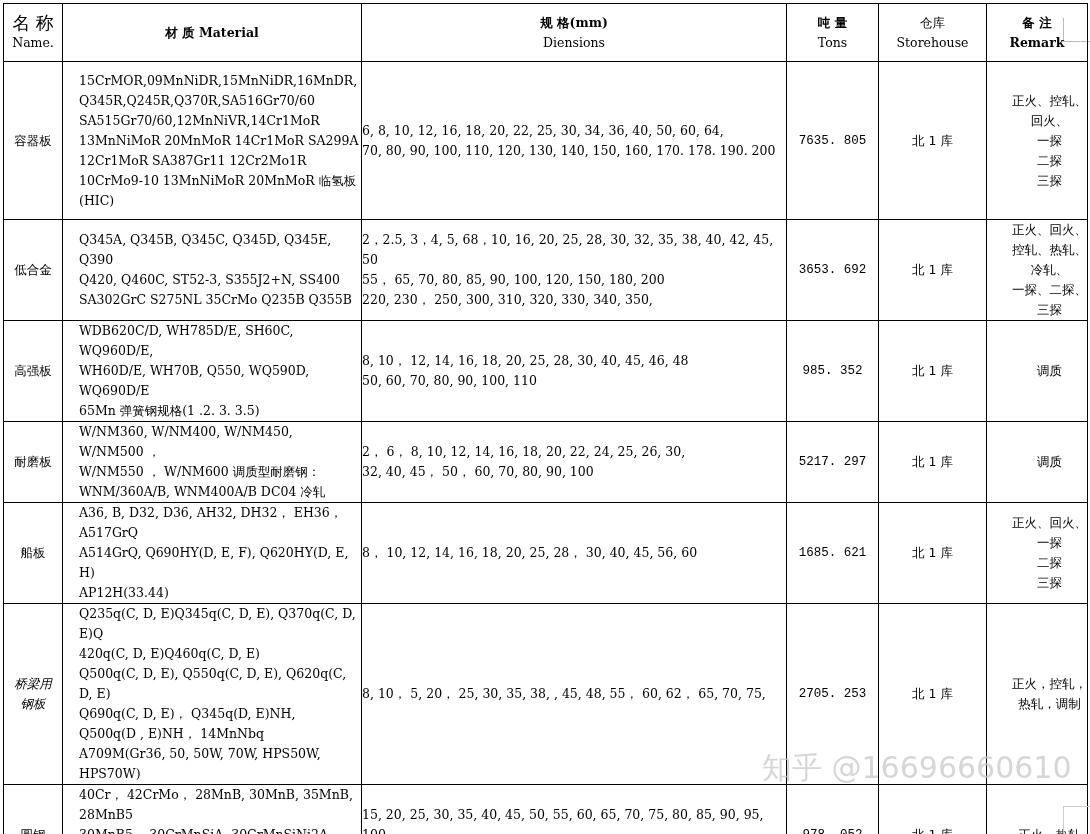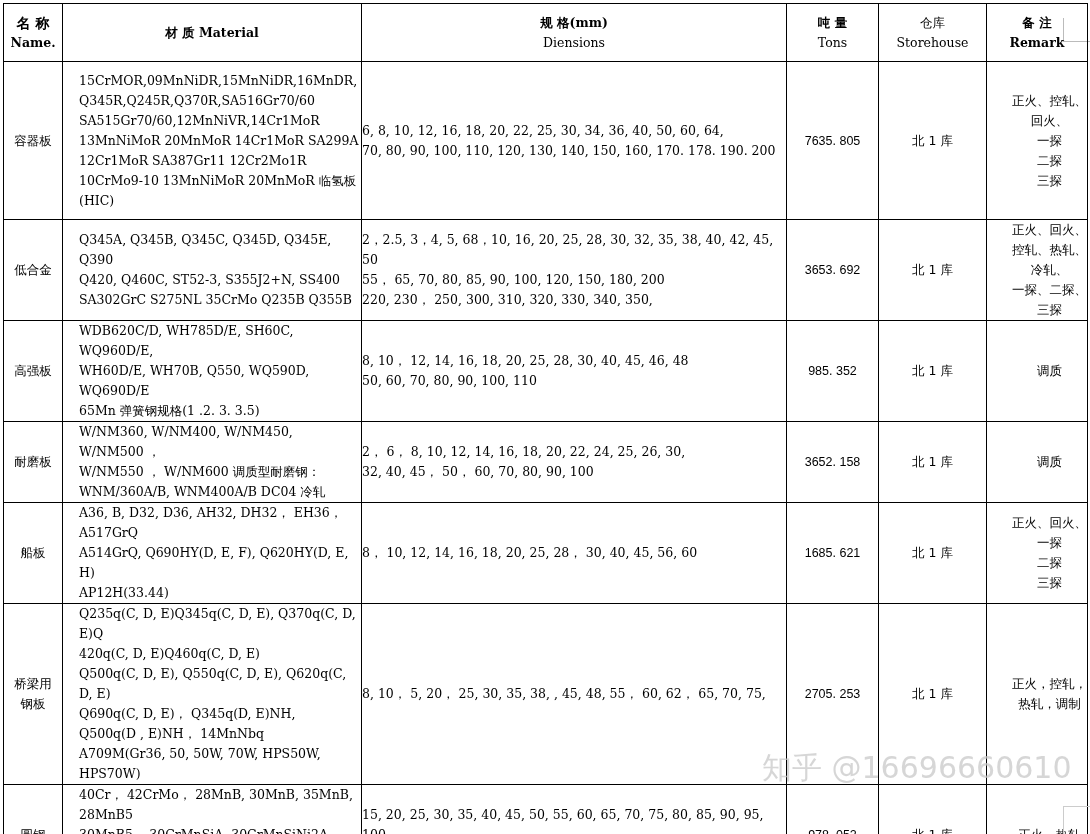--- a/index.html
+++ b/index.html
@@ -17,21 +17,21 @@
     vertical-align: middle;
     font-weight: normal;
   }
   .hdr th { height: 58px; text-align: center; line-height: 20px; }
   .hdr .nm { text-align: center; }
   .hdr .mat { text-align: center; }
   .hdr .dim { text-align: center; }
   .name { text-align: center; font-family: "DejaVu Sans", sans-serif; font-weight: bold; font-size: 14px; line-height: 22px; }
   .mat-cell { text-align: left; padding-left: 16px; font-family: "DejaVu Serif", serif; font-size: 12.5px; line-height: 20px; white-space: pre-line; }
   .dim-cell { text-align: left; padding-left: 0; font-size: 12.5px; line-height: 20px; white-space: pre-line; }
-  .tons { text-align: center; font-family: Liberation Sans, sans-serif; font-size: 13px; }
+  .tons { text-align: center; font-family: Liberation Mono, monospace; font-size: 13px; }
   .store { text-align: center; font-family: "DejaVu Sans", sans-serif; font-weight: bold; font-size: 14px; }
   .remark { text-align: center; font-family: "DejaVu Sans", sans-serif; font-weight: bold; font-size: 13.5px; line-height: 20px; white-space: pre-line; padding-left: 25px; }
   .watermark {
     position: absolute; left: 762px; top: 748px;
     font-family: "DejaVu Sans", sans-serif; font-size: 30px; color: rgba(200,200,200,0.75);
     pointer-events: none; white-space: nowrap;
   }
   .edge-box {
     position: absolute; left: 1063px; top: 806px; width: 27px; height: 28px;
     border-left: 1px solid #ccc; border-top: 1px solid #ccc;
@@ -51,22 +51,22 @@
     <col style="width:59px">
     <col style="width:299px">
     <col style="width:425px">
     <col style="width:92px">
     <col style="width:108px">
     <col style="width:101px">
   </colgroup>
   <tbody>
       <tr class="hdr">
     <th class="nm">
-      <div style="font-weight:bold;font-family:'DejaVu Sans',sans-serif;font-size:14px;">名 称</div>
-      <div style="font-weight:bold;">Name.</div>
+      <div style="font-weight:normal;font-family:'DejaVu Sans',sans-serif;font-size:18px;">名 称</div>
+      <div style="font-weight:normal;">Name.</div>
     </th>
     <th class="mat">
       <div style="font-weight:bold;">材 质 Material</div>
     </th>
     <th class="dim">
       <div style="font-weight:bold;">规 格(mm)</div>
       <div>Diensions</div>
     </th>
     <th>
       <div style="font-weight:bold;">吨 量</div>
@@ -130,41 +130,41 @@
     <td class="remark">调质</td>
   </tr>
 
   <tr style="height:62px">
     <td class="name">耐磨板</td>
     <td class="mat-cell">W/NM360, W/NM400, W/NM450, W/NM500 ，
 W/NM550 ， W/NM600  调质型耐磨钢：
 WNM/360A/B, WNM400A/B DC04 冷轧</td>
     <td class="dim-cell">2， 6， 8, 10, 12, 14, 16, 18, 20, 22, 24, 25, 26, 30,
 32, 40, 45， 50， 60, 70, 80, 90, 100</td>
-    <td class="tons">3652. 158</td>
+    <td class="tons">5217. 297</td>
     <td class="store">北 1 库</td>
     <td class="remark">调质</td>
   </tr>
 
   <tr style="height:94px">
     <td class="name">船板</td>
     <td class="mat-cell">A36, B, D32, D36, AH32, DH32， EH36， A517GrQ
 A514GrQ, Q690HY(D, E, F), Q620HY(D, E, H)
 AP12H(33.44)</td>
     <td class="dim-cell">8， 10, 12, 14, 16, 18, 20, 25, 28， 30, 40, 45, 56, 60</td>
     <td class="tons">1685. 621</td>
     <td class="store">北 1 库</td>
     <td class="remark">正火、回火、
 一探
 二探
 三探</td>
   </tr>
 
   <tr style="height:141px">
-    <td class="name" style="white-space:pre-line;">桥梁用
+    <td class="name" style="white-space:pre-line;font-style:italic;">桥梁用
 钢板</td>
     <td class="mat-cell">Q235q(C, D, E)Q345q(C, D, E), Q370q(C, D, E)Q
 420q(C, D, E)Q460q(C, D,  E)
 Q500q(C, D, E), Q550q(C, D, E), Q620q(C, D, E)
 Q690q(C, D, E)， Q345q(D, E)NH,
  Q500q(D , E)NH， 14MnNbq
 A709M(Gr36, 50, 50W, 70W, HPS50W, HPS70W)</td>
     <td class="dim-cell">8, 10， 5, 20， 25, 30, 35, 38, , 45, 48, 55， 60, 62， 65, 70, 75,</td>
     <td class="tons">2705. 253</td>
     <td class="store">北 1 库</td>

